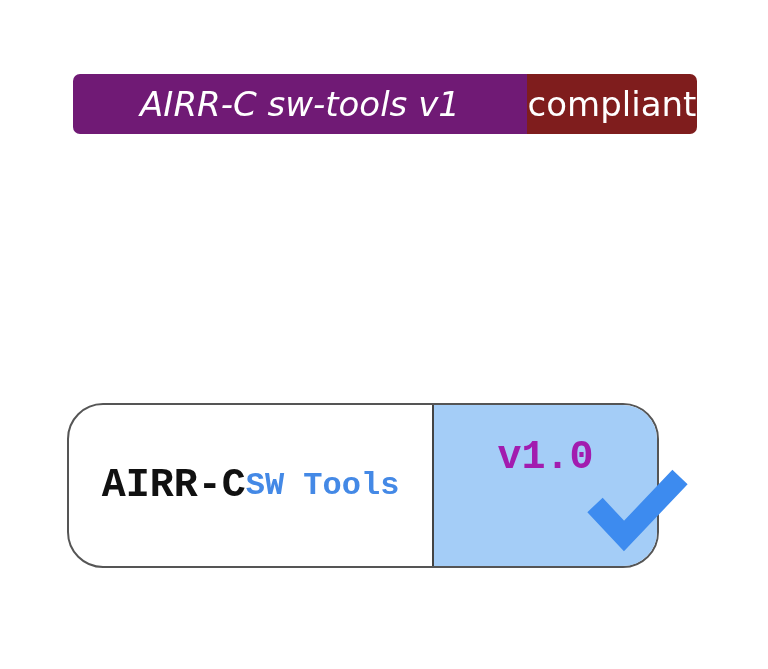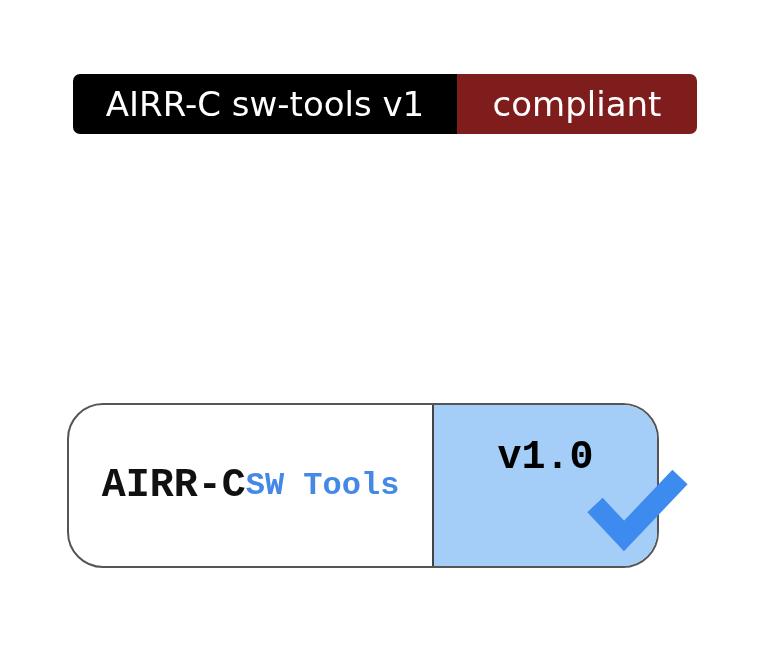--- a/index.html
+++ b/index.html
@@ -2,31 +2,31 @@
 <html><head>
 <meta charset="utf-8">
 <style>
   html, body { margin:0; padding:0; background:#ffffff; }
   body { width:768px; height:669px; position:relative; overflow:hidden; }
   .top-badge {
     position:absolute; left:73px; top:74px; width:624px; height:60px;
     border-radius:7px; overflow:hidden; display:flex;
     font-family:"DejaVu Sans", sans-serif; font-size:34px; color:#ffffff;
   }
-  .top-badge .left { background:#000000; width:384px; display:flex; align-items:center; justify-content:center; }
+  .top-badge .left { background:#701a75; width:454px; display:flex; align-items:center; justify-content:center;font-style:italic; }
   .top-badge .right { flex:1; display:flex; align-items:center; justify-content:center; }
   .big-badge {
     position:absolute; left:67px; top:403px; width:592px; height:165px;
     border:2px solid #555555; border-radius:36px; box-sizing:border-box;
     overflow:hidden; display:flex; background:#ffffff;
   }
   .big-badge .name { width:363px; display:flex; flex-direction:row; align-items:center; justify-content:center; font-family:"Liberation Mono", monospace; font-weight:bold; }
   .big-badge .line1 { font-size:40px; color:#111111; line-height:56px; }
   .big-badge .line2 { font-size:32px; line-height:56px; }
-  .big-badge .ver { flex:1; border-left:2px solid #444444; display:flex; justify-content:center; font-family:"Liberation Mono", monospace; font-weight:bold; font-size:40px; color:#000000; padding-top:30px; box-sizing:border-box; }
+  .big-badge .ver { flex:1; border-left:2px solid #444444; display:flex; justify-content:center; font-family:"Liberation Mono", monospace; font-weight:bold; font-size:40px; color:#a21caf; padding-top:30px; box-sizing:border-box; }
   .check { position:absolute; left:580px; top:460px; width:115px; height:95px; }
 </style>
 </head>
 <body>
 
 <div class="top-badge">
   <div class="left">AIRR-C sw-tools v1</div>
   <div class="right" style="background:#7f1d1d">compliant</div>
 </div>
 

